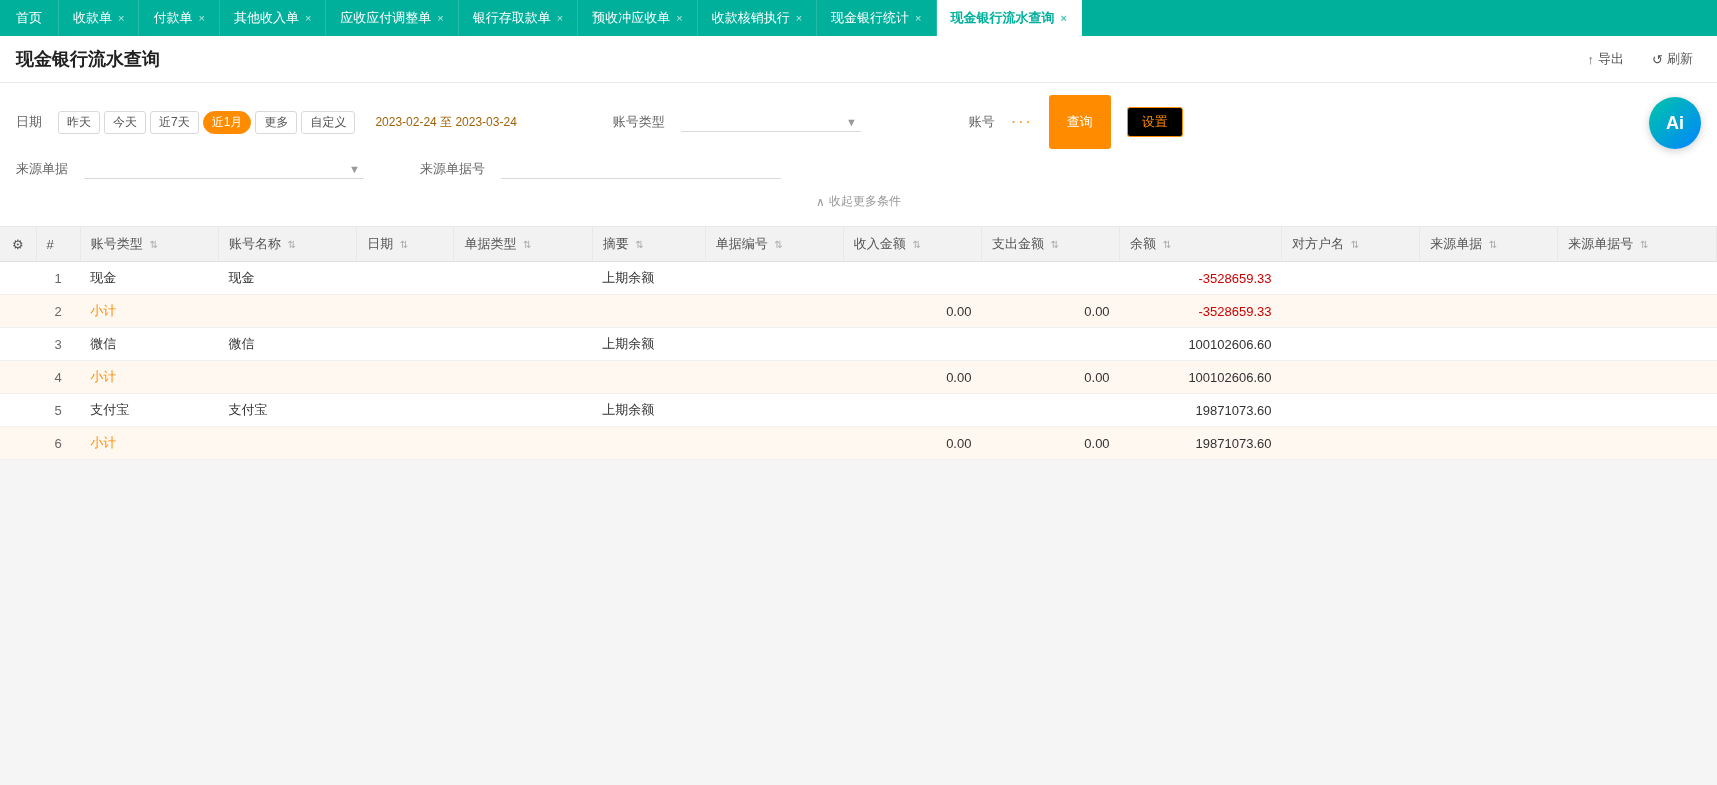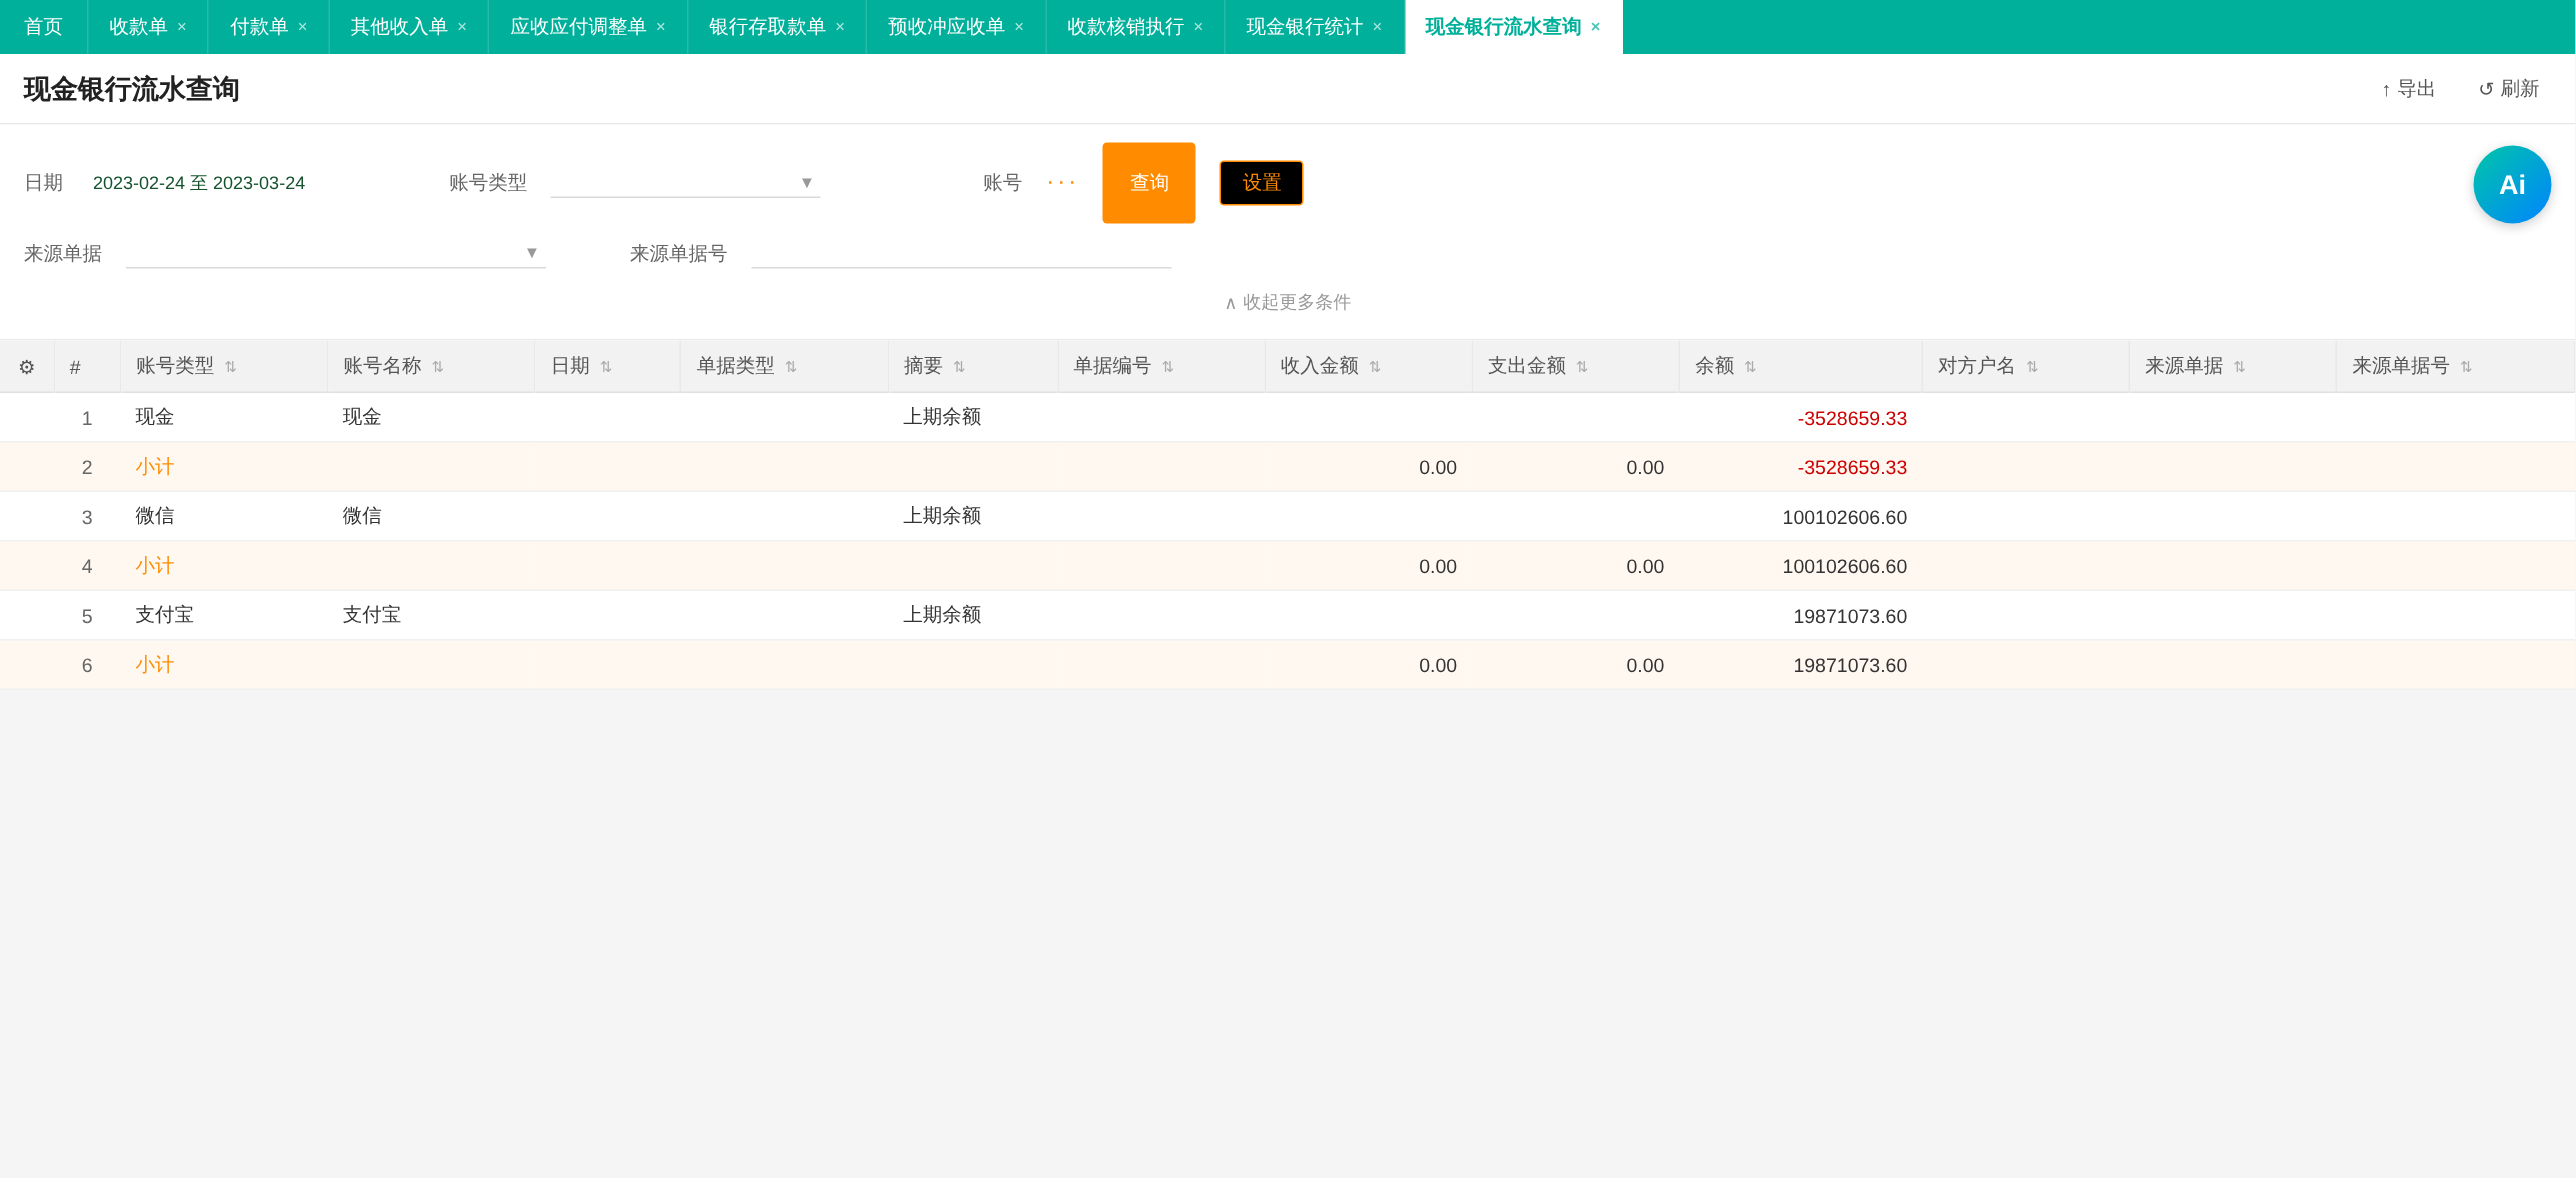--- a/index.html
+++ b/index.html
@@ -106,21 +106,21 @@
       color: #555;
       background: #fff;
     }
     .date-btn.active {
       background: #ff8c00;
       color: #fff;
       border-color: #ff8c00;
       border-radius: 12px;
     }
     .date-range {
-      color: #14532d;
+      color: #a16207;
       font-size: 12px;
       margin-left: 4px;
     }
     .filter-select {
       border: none;
       border-bottom: 1px solid #d9d9d9;
       padding: 2px 24px 2px 4px;
       min-width: 180px;
       color: #333;
       font-size: 13px;
@@ -305,20 +305,28 @@
       <span style="font-size:13px;">↺</span>
       <span>刷新</span>
     </div>
   </div>
 </div>
 
 <div class="filter-area">
   <div class="filter-row">
 
     <span class="filter-label">日期</span>
+    <div class="date-shortcuts">
+      <button class="date-btn">昨天</button>
+      <button class="date-btn">今天</button>
+      <button class="date-btn">近7天</button>
+      <button class="date-btn active">近1月</button>
+      <button class="date-btn">更多</button>
+      <button class="date-btn">自定义</button>
+    </div>
     <span class="date-range">2023-02-24 至 2023-03-24</span>
 
     <span class="filter-label" style="margin-left:80px;">账号类型</span>
     <div class="select-wrapper">
       <select class="filter-select">
         <option value=""></option>
       </select>
       <span class="arrow">▼</span>
     </div>
 

